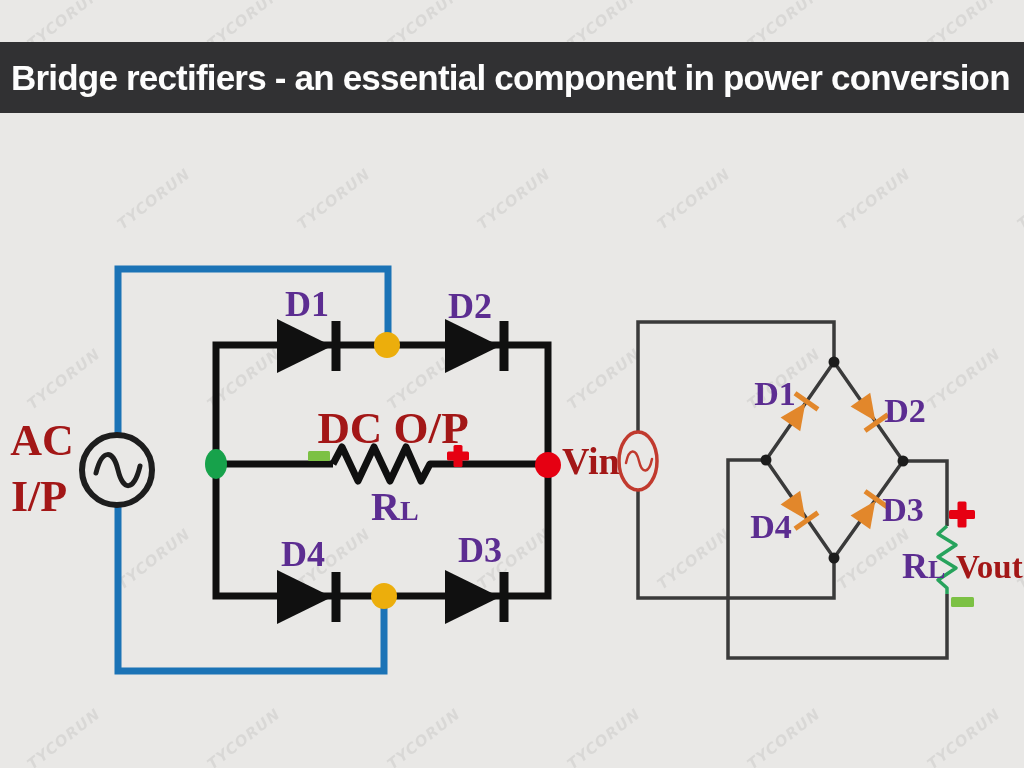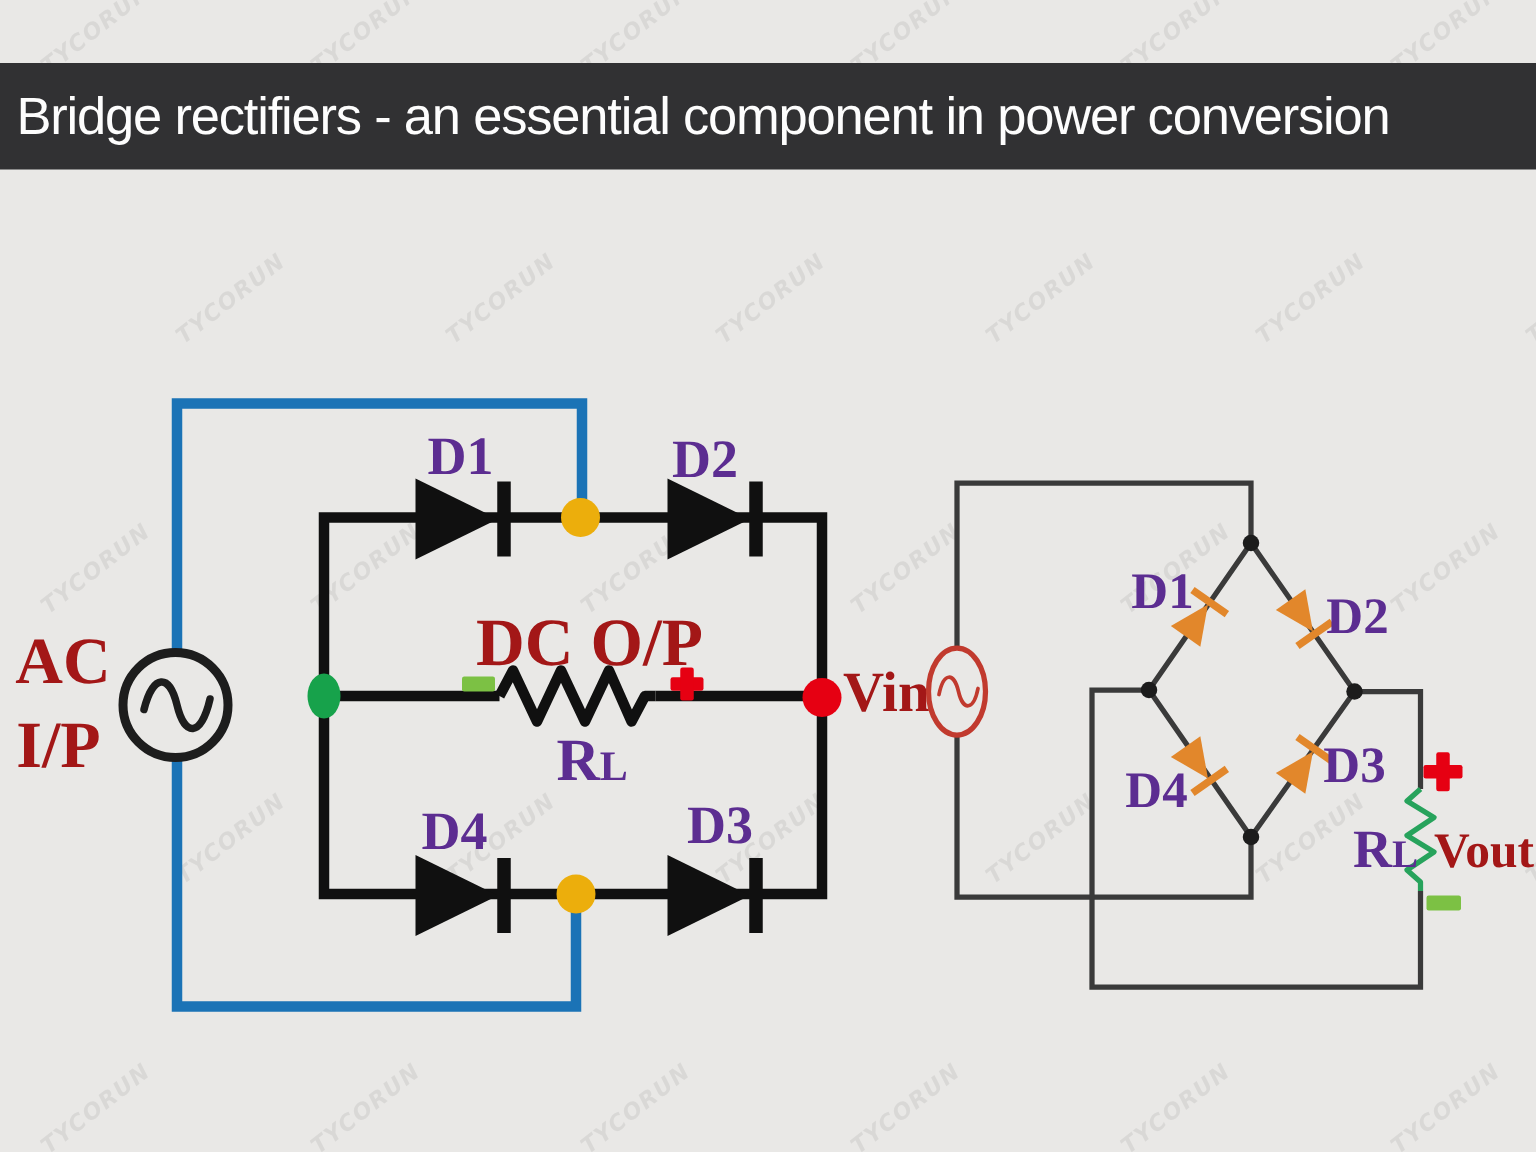--- a/index.html
+++ b/index.html
@@ -12,21 +12,21 @@
   .wm{position:absolute;font-family:"DejaVu Sans",sans-serif;font-style:italic;font-weight:bold;
       font-size:15px;letter-spacing:1px;color:#7d7d7d;opacity:0.14;
       transform:rotate(-38deg);white-space:nowrap;}
 
   
   #diagram{position:absolute;left:0;top:0;z-index:2;}
 
   
   #title-bar{position:absolute;left:0;top:42px;width:1024px;height:71px;background:#313133;
              z-index:3;display:flex;align-items:center;}
-  #title-bar .title{color:#fdfdfd;font-family:"Liberation Sans",sans-serif;font-weight:400;
+  #title-bar .title{color:#fdfdfd;font-family:"Liberation Sans",sans-serif;font-weight:700;
                     font-size:35px;letter-spacing:-0.8px;white-space:nowrap;padding-left:11px;}
 
   .serif-red{font-family:"Liberation Serif",serif;font-weight:bold;fill:#a31717;}
   .serif-purple{font-family:"Liberation Serif",serif;font-weight:bold;fill:#5c2d91;}
 </style>
 </head>
 <body>
 
 <div id="stage">
 

